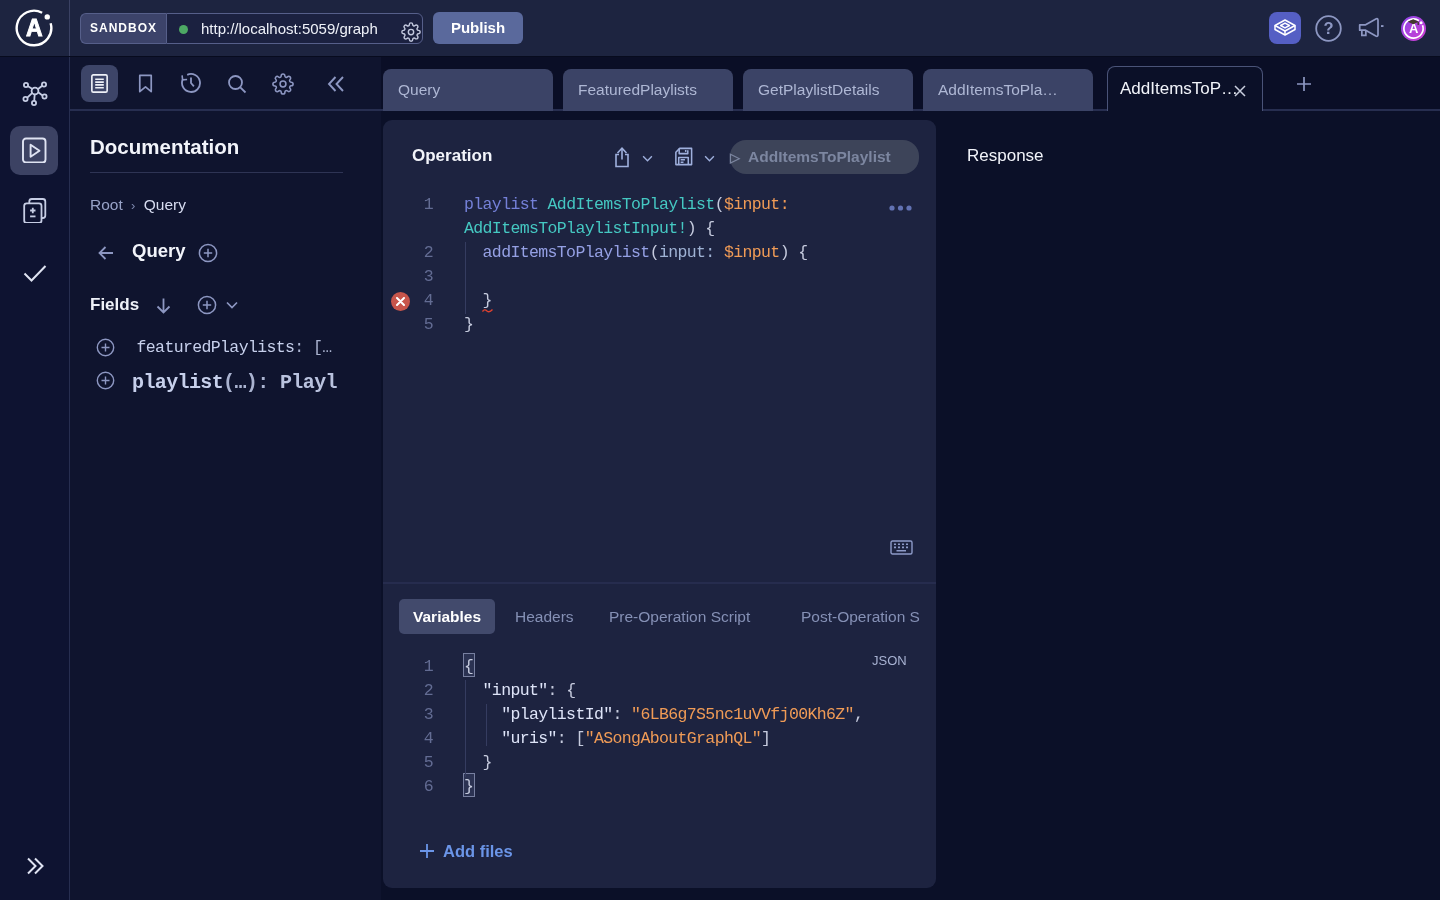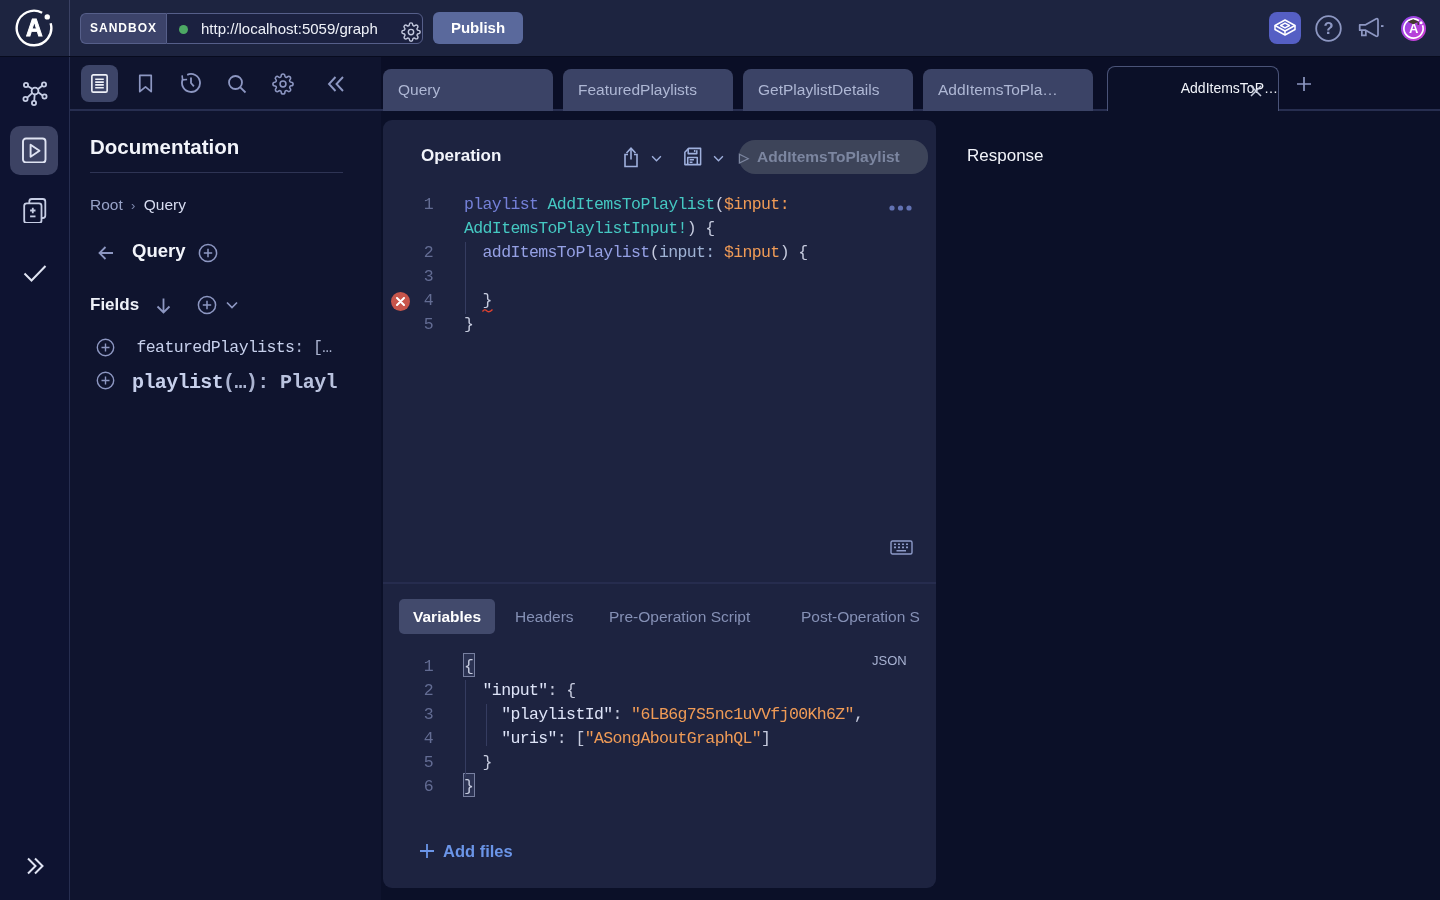--- a/index.html
+++ b/index.html
@@ -41,29 +41,29 @@
     background:#3d4568; border-radius:8px; }
 
   
   #workspace { position:absolute; left:381px; top:57px; width:1059px; height:843px;
     background:#0b1028; }
   #tabbar { position:absolute; left:0; top:0; width:1059px; height:54px;
     background:#0a0e26; border-bottom:2px solid #272e50; }
   .tab { position:absolute; top:12px; height:42px; width:170px;
     background:#3b4366; border-radius:8px 8px 0 0; color:#aeb7d4;
     font-size:15.5px; line-height:42px; padding-left:15px; }
-  .tab-active { position:absolute; left:726px; top:9px; height:45px; width:172px;
+  .tab-active { position:absolute; left:726px; top:9px; height:45px; width:156px;
     background:#0b1028; border:1.5px solid #4a5378; border-bottom:none;
-    border-radius:8px 8px 0 0; color:#f2f4fa; font-size:14px; line-height:43px;
-    padding-left:12px; z-index:3;text-align:right; }
+    border-radius:8px 8px 0 0; color:#f2f4fa; font-size:17px; line-height:43px;
+    padding-left:12px; z-index:3; }
 
   
   #card { position:absolute; left:2px; top:63px; width:553px; height:768px;
     background:#1d2340; border-radius:9px; }
-  #ophead { position:absolute; left:12px; top:0; width:574px; height:62px; }
+  #ophead { position:absolute; left:3px; top:0; width:574px; height:62px; }
   #ophead .title { position:absolute; left:26px; top:26px; color:#f2f4fa;
     font-size:17px; font-weight:bold; }
   #runbtn { position:absolute; left:344px; top:20px; width:189px; height:34px;
     background:#3d4459; border-radius:16px; color:#7c86a0; font-weight:bold;
     font-size:15.5px; line-height:34px; text-align:left; }
   
   .lnum { position:absolute; width:37px; text-align:right; color:#636c93;
     font-size:16.5px; letter-spacing:-0.72px; font-family:"Liberation Mono",monospace; }
   .codeline { position:absolute; left:81px; font-size:16.5px; letter-spacing:-0.62px; white-space:pre;
     font-family:"Liberation Mono",monospace; color:#c6cbde; }

